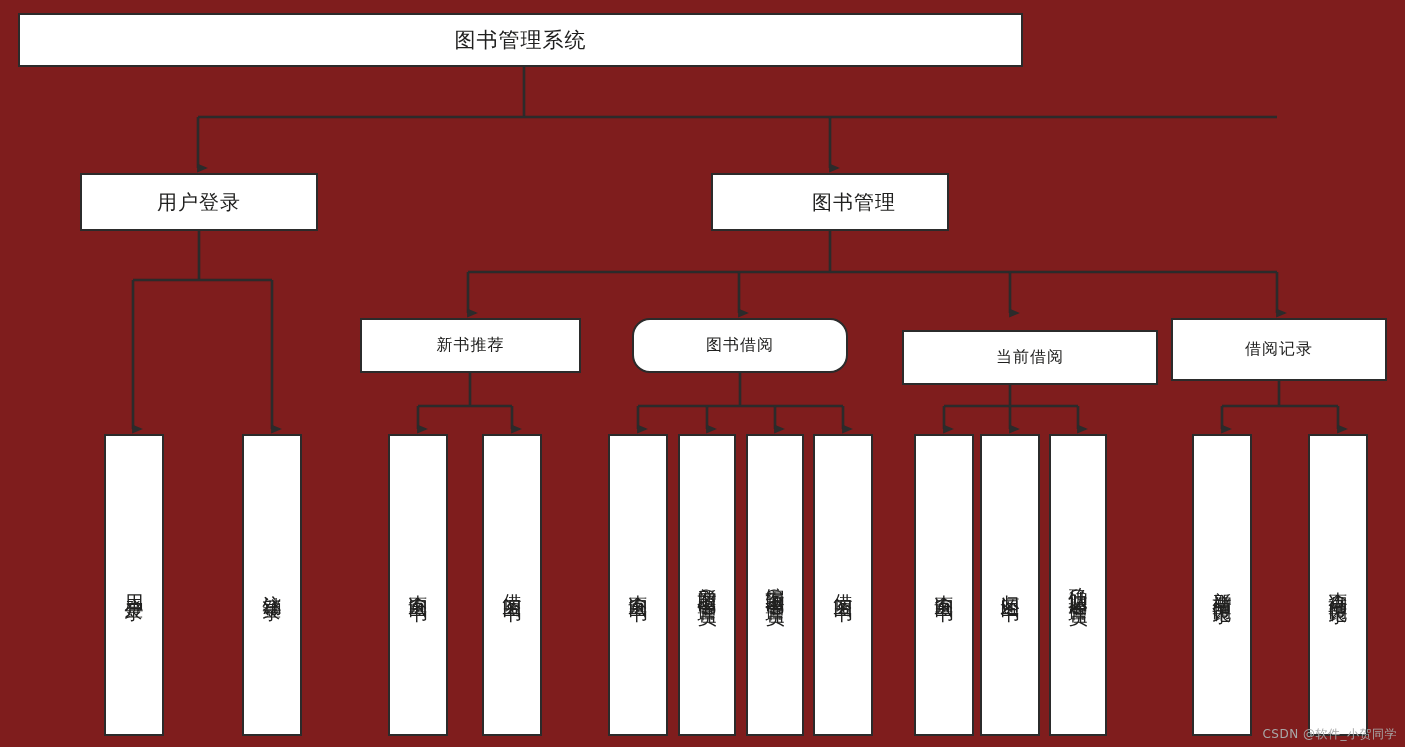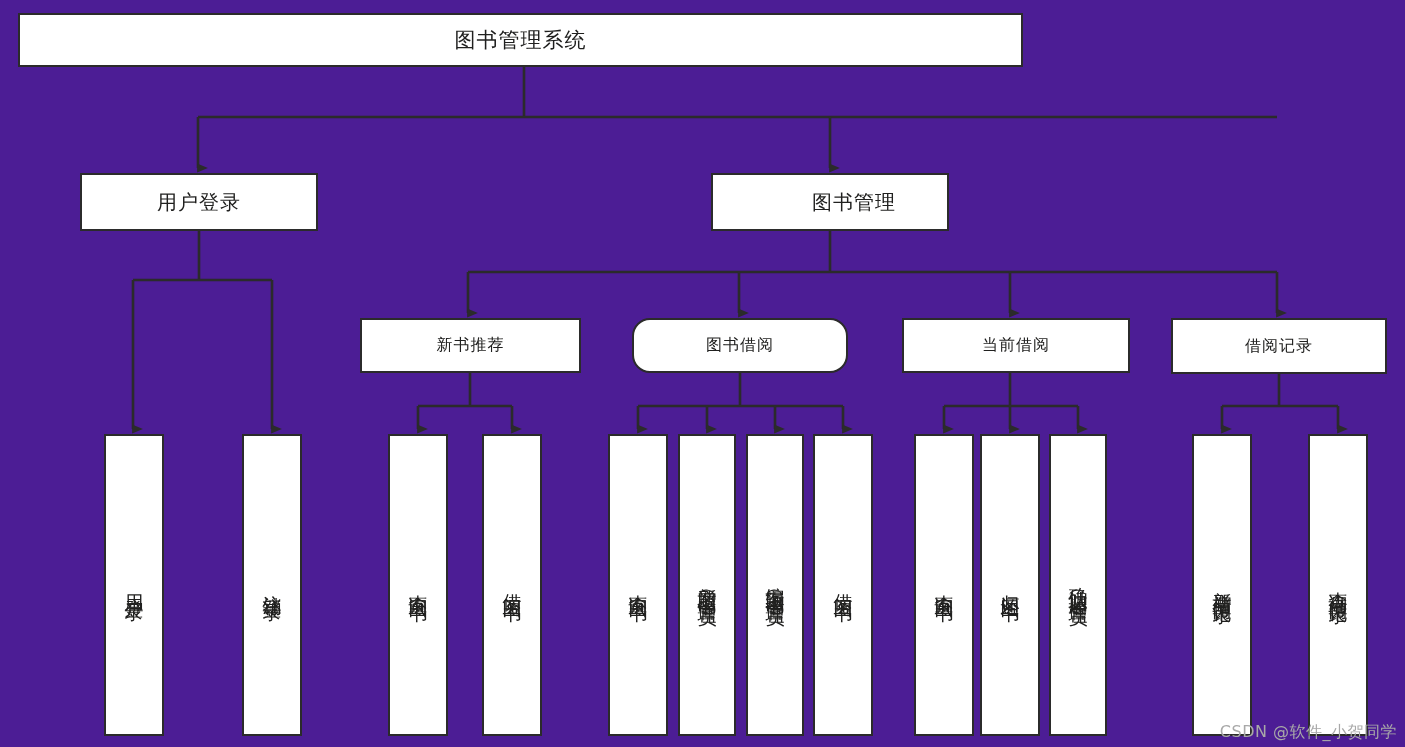--- a/index.html
+++ b/index.html
@@ -8,21 +8,21 @@
     padding: 0;
     background: #ffffff;
   }
   body {
     font-family: "DejaVu Sans", "Liberation Sans", sans-serif;
   }
   #canvas {
     position: relative;
     width: 1405px;
     height: 747px;
-    background: #4c1d95;
+    background: #7f1d1d;
     overflow: hidden;
   }
   #wires {
     position: absolute;
     left: 0;
     top: 0;
     width: 1405px;
     height: 747px;
     pointer-events: none;
   }
@@ -64,21 +64,21 @@
   .leaf-text {
     writing-mode: vertical-rl;
     text-orientation: upright;
     letter-spacing: 3px;
     display: block;
   }
   .watermark {
     position: absolute;
     right: 8px;
     bottom: 4px;
-    font-size: 16px;
+    font-size: 12px;
     color: #a8a8a8;
     z-index: 5;
     white-space: nowrap;
     letter-spacing: 0.5px;
   }
 </style>
 </head>
 <body>
 
 <div id="canvas">
@@ -147,24 +147,24 @@
       </div>
     </div>
 
   <div id="level3-container">
       <div class="node node-l3" style="left: 360px; top: 318px; width: 221px; height: 55px;">
         <span>新书推荐</span>
       </div>
       <div class="node node-l3" style="left: 632px; top: 318px; width: 216px; height: 55px; border-radius: 18px;">
         <span>图书借阅</span>
       </div>
-      <div class="node node-l3" style="left: 902px; top: 318px; width: 228px; height: 55px;">
+      <div class="node node-l3" style="left: 902px; top: 330px; width: 256px; height: 55px;">
         <span>当前借阅</span>
       </div>
-      <div class="node node-l3" style="left: 1171px; top: 318px; width: 216px; height: 56px;">
+      <div class="node node-l3" style="left: 1171px; top: 318px; width: 216px; height: 63px;">
         <span>借阅记录</span>
       </div>
     </div>
 
   <div id="leaves-container">
       <div class="node node-leaf" style="left: 104px; top: 434px; width: 60px; height: 302px;">
         <span class="leaf-text">用户登录</span>
       </div>
       <div class="node node-leaf" style="left: 242px; top: 434px; width: 60px; height: 302px;">
         <span class="leaf-text">注销登录</span>

